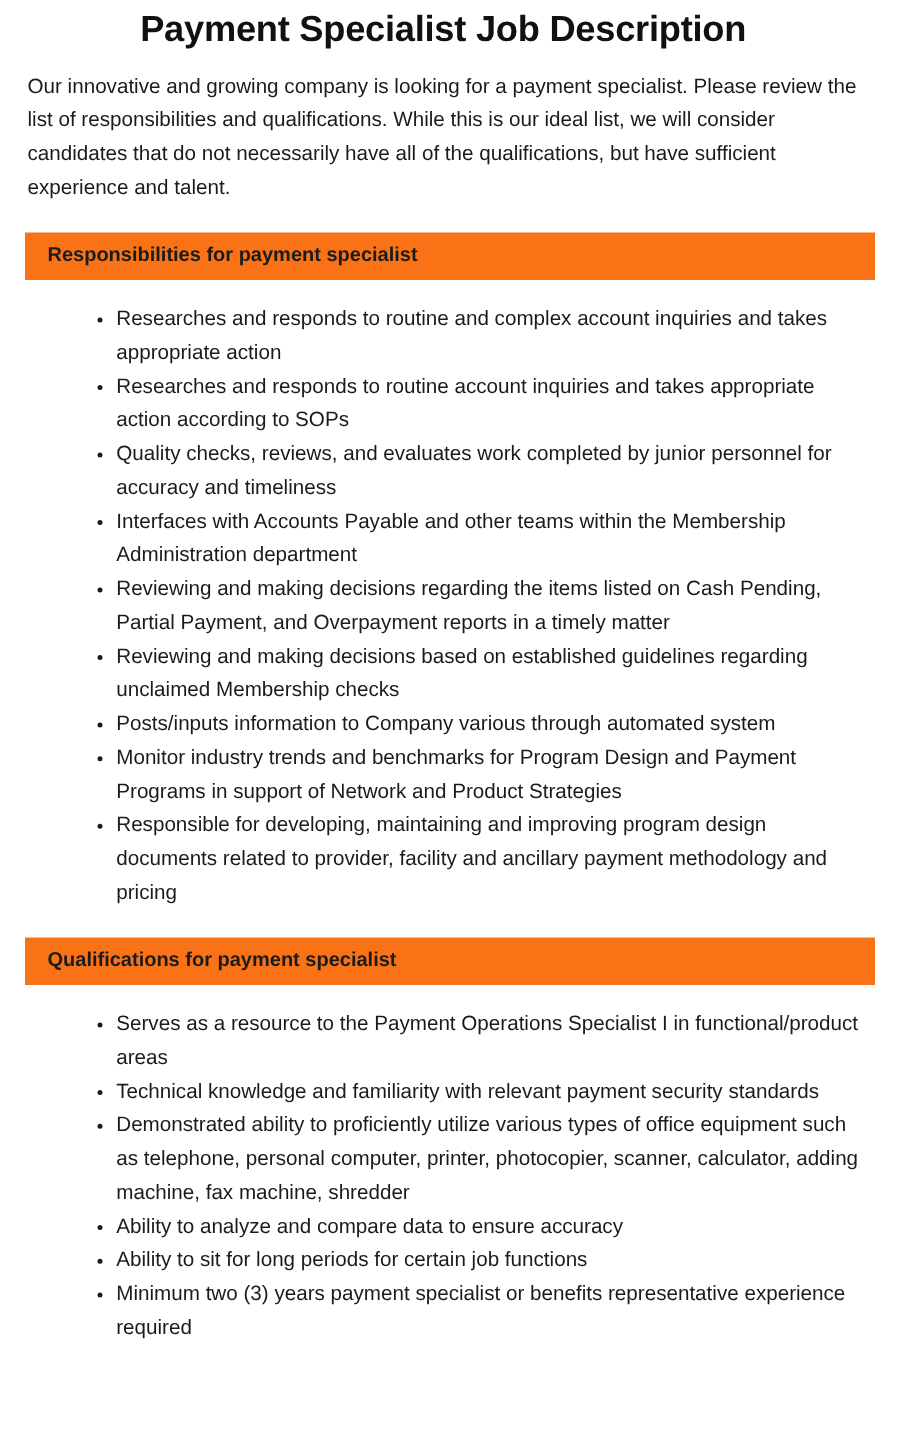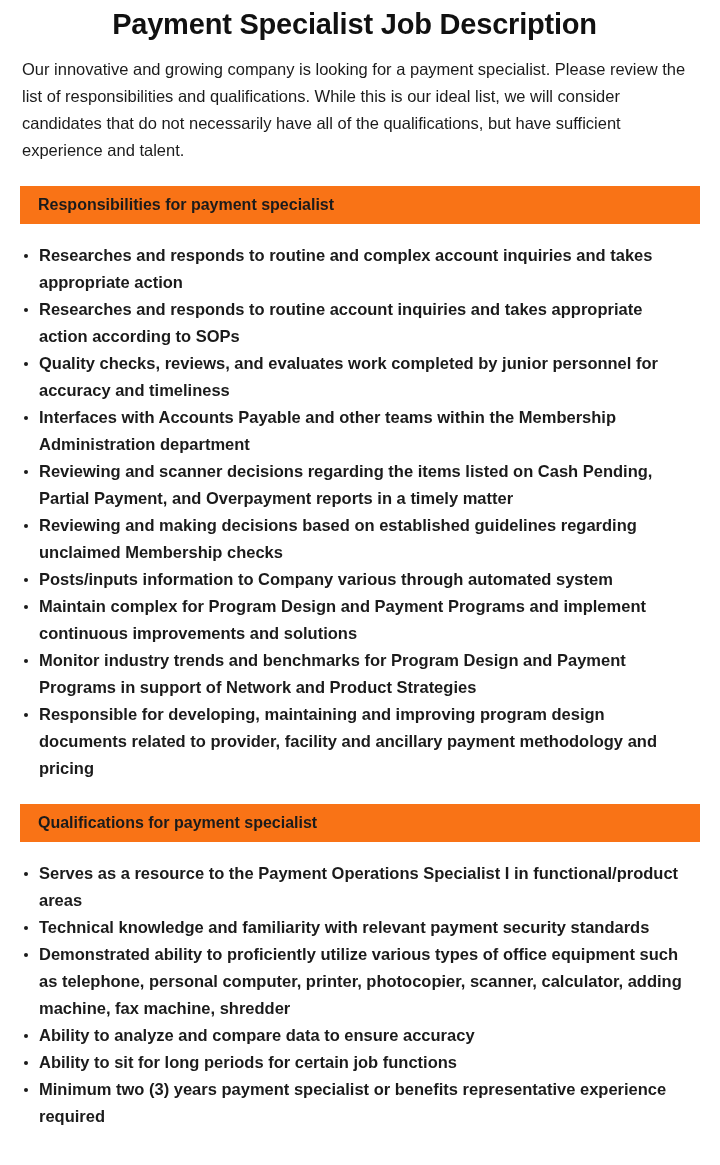--- a/index.html
+++ b/index.html
@@ -58,23 +58,22 @@
   .section-band-title {
     font-size: 16px;
     font-weight: bold;
     line-height: 20px;
     color: #1b1b1b;
   }
 
   
   ul.bullets {
     margin: 18px 0 0 0;
-    padding: 0 30px 0 39px;
+    padding: 0 30px 0 93px;
     list-style: none;
-    font-weight: bold;
   }
   ul.bullets li {
     position: relative;
     font-size: 16.5px;
     line-height: 27px;
     color: #1b1b1b;
     margin: 0 0 0 0;
     padding: 0;
   }
   ul.bullets li::before {
@@ -98,24 +97,23 @@
   <p class="intro">Our innovative and growing company is looking for a payment specialist. Please review the list of responsibilities and qualifications. While this is our ideal list, we will consider candidates that do not necessarily have all of the qualifications, but have sufficient experience and talent.</p>
 
   <div class="section-band">
     <span class="section-band-title">Responsibilities for payment specialist</span>
   </div>
   <ul class="bullets">
     <li>Researches and responds to routine and complex account inquiries and takes appropriate action</li>
     <li>Researches and responds to routine account inquiries and takes appropriate action according to SOPs</li>
     <li>Quality checks, reviews, and evaluates work completed by junior personnel for accuracy and timeliness</li>
     <li>Interfaces with Accounts Payable and other teams within the Membership Administration department</li>
-    <li>Reviewing and scanner decisions regarding the items listed on Cash Pending, Partial Payment, and Overpayment reports in a timely matter</li>
+    <li>Reviewing and making decisions regarding the items listed on Cash Pending, Partial Payment, and Overpayment reports in a timely matter</li>
     <li>Reviewing and making decisions based on established guidelines regarding unclaimed Membership checks</li>
     <li>Posts/inputs information to Company various through automated system</li>
-    <li>Maintain complex for Program Design and Payment Programs and implement continuous improvements and solutions</li>
     <li>Monitor industry trends and benchmarks for Program Design and Payment Programs in support of Network and Product Strategies</li>
     <li>Responsible for developing, maintaining and improving program design documents related to provider, facility and ancillary payment methodology and pricing</li>
   </ul>
 
   <div class="section-band">
     <span class="section-band-title">Qualifications for payment specialist</span>
   </div>
   <ul class="bullets">
     <li>Serves as a resource to the Payment Operations Specialist I in functional/product areas</li>
     <li>Technical knowledge and familiarity with relevant payment security standards</li>

